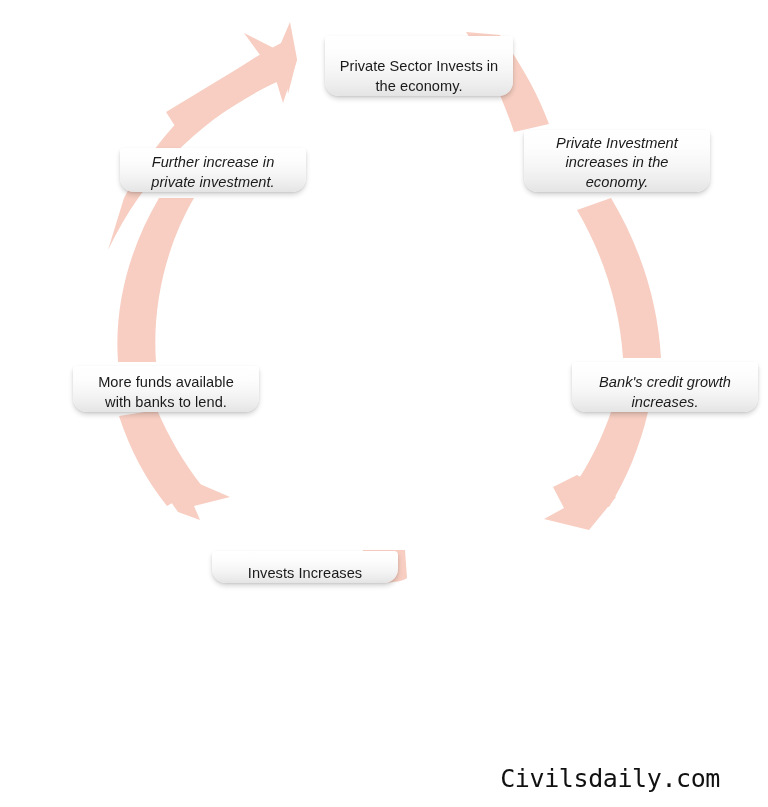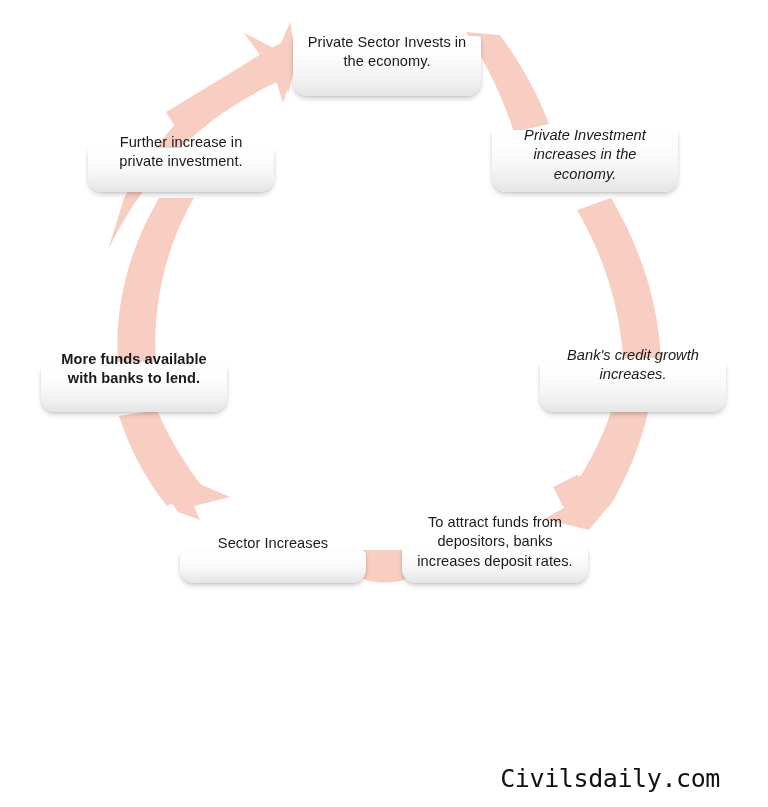--- a/index.html
+++ b/index.html
@@ -38,22 +38,23 @@
         #fdfdfd 28%,
         #f6f6f6 58%,
         #ededed 82%,
         #e4e4e4 100%);
     border-bottom-left-radius: 14px;
     border-bottom-right-radius: 14px;
     border-top-left-radius: 4px;
     border-top-right-radius: 4px;
     box-shadow: 0 3px 5px rgba(0,0,0,0.16), 0 1px 2px rgba(0,0,0,0.08);
     display: flex;
-    align-items: flex-start;
+    align-items: flex-end;
     justify-content: center;
+    margin-left: 32px;
   }
 
   .node-label {
     display: block;
     width: 100%;
     text-align: center;
     color: #1a1a1a;
     font-size: 14.6px;
     line-height: 1.33;
     letter-spacing: 0.05px;
@@ -72,24 +73,24 @@
   #node-right-lower     { left: 540px; top: 362px; width: 186px; height: 50px; font-style: italic; }
   #node-right-lower .node-label { margin-top: -16px; }
 
   #node-bottom-right    { left: 402px; top: 547px; width: 186px; height: 36px; }
   #node-bottom-right .node-label{ margin-top: -34px; }
 
   #node-bottom-left     { left: 180px; top: 551px; width: 186px; height: 32px; }
   #node-bottom-left .node-label { margin-top: -17px; }
 
   #node-left-lower      { left: 41px; top: 366px; width: 186px; height: 46px; }
-  #node-left-lower .node-label  { margin-top: -16px; font-weight: bold; }
+  #node-left-lower .node-label  { margin-top: -16px; }
 
   #node-left-upper      { left: 88px; top: 148px; width: 186px; height: 44px; }
-  #node-left-upper .node-label  { margin-top: -15px; }
+  #node-left-upper .node-label  { margin-top: -15px; font-style: italic; }
 
   #watermark {
     position: absolute;
     right: 48px;
     bottom: 14px;
     font-family: "DejaVu Sans Mono", "Liberation Mono", monospace;
     font-size: 25px;
     color: #111111;
     letter-spacing: -0.4px;
     white-space: nowrap;
@@ -130,28 +131,23 @@
     <span class="node-label">Private Investment
 increases in the
 economy.</span>
   </div>
 
   <div class="node-box" id="node-right-lower">
     <span class="node-label">Bank's credit growth
 increases.</span>
   </div>
 
-  <div class="node-box" id="node-bottom-right">
-    <span class="node-label">To attract funds from
-depositors, banks
-increases deposit rates.</span>
-  </div>
 
   <div class="node-box" id="node-bottom-left">
-    <span class="node-label">Sector Increases</span>
+    <span class="node-label">Invests Increases</span>
   </div>
 
   <div class="node-box" id="node-left-lower">
     <span class="node-label">More funds available
 with banks to lend.</span>
   </div>
 
   <div class="node-box" id="node-left-upper">
     <span class="node-label">Further increase in
 private investment.</span>

